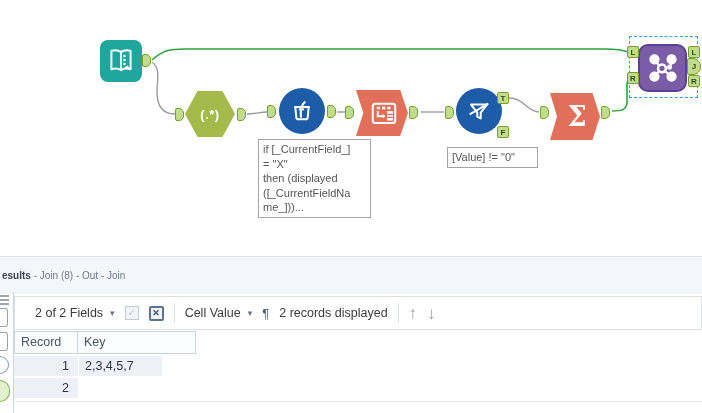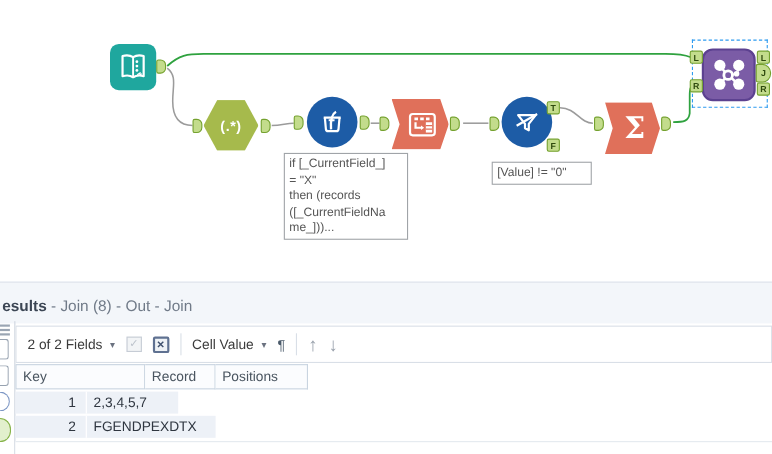--- a/index.html
+++ b/index.html
@@ -28,29 +28,29 @@
   .selection-box { position:absolute; border:1px dashed #2e9bf0; background:transparent; }
 
   .annotation { position:absolute; background:#fff; border:1px solid #a0a4a8;
                 font-size:11px; color:#555; padding:2px 4px; line-height:1.32; }
   .pre { white-space:pre-line; }
 
   
   .results { position:absolute; left:0; top:256px; width:702px; height:157px; background:#fff; }
   .results-titlebar { position:absolute; left:0; top:0; width:702px; height:38px;
                       background:#f3f6fa; border-top:1px solid #dde3ea; }
-  .results-title { position:absolute; left:2px; top:13px; font-size:14px; color:#707a88; }
+  .results-title { position:absolute; left:2px; top:13px; font-size:10px; color:#707a88; }
   .results-title b { color:#3c4654; }
 
   .strip-sep { position:absolute; left:13px; top:36px; width:1px; height:121px; background:#cdd5de; }
   .frag { position:absolute; background:#fff; border:1px solid #97a2b0; border-left:none; }
 
   .toolbar { position:absolute; left:14px; top:40px; width:688px; height:34px; background:#fff;
              border:1px solid #d9dfe7; display:flex; align-items:center; gap:10px;
-             padding-left:10px; font-size:12.5px; color:#3b3b3b; }
+             padding-left:20px; font-size:12.5px; color:#3b3b3b; }
   .caret { font-size:9px; color:#6b7280; margin-left:-3px; }
   .tb-sep { width:1px; height:20px; background:#d9dfe7; }
   .icon-check { width:14px; height:14px; border:1px solid #c6ccd5; background:#f2f4f6;
                 color:#bcc2cb; font-size:10px; line-height:12px; text-align:center; }
   .icon-close { width:15px; height:15px; border:2px solid #5f7191; background:#eef2f6; color:#3e4f6d;
                 font-size:9px; font-weight:bold; line-height:11px; text-align:center; border-radius:2px; }
   .pilcrow { color:#4a5a6a; font-size:13px; }
   .nav-arrow { color:#98a0ab; font-size:17px; line-height:1; }
 
   .grid { position:absolute; left:14px; top:75px; width:266px; font-size:12.5px; }
@@ -176,21 +176,21 @@
       </div>
     <div class="anchor anchor-lettered anchor-big" style="left:687px;top:58px">
       <span>J</span>
       </div>
     <div class="anchor anchor-lettered" style="left:688px;top:75px">
       <span>R</span>
       </div>
 
     <div class="annotation pre" style="left:258px;top:139px;width:113px">if [_CurrentField_]
 = "X"
-then (records
+then (displayed
 ([_CurrentFieldNa
 me_]))...</div>
     <div class="annotation" style="left:447px;top:147px;width:91px">[Value] != "0"</div>
   </div>
 
   <div class="results">
     <div class="results-titlebar">
       <div class="results-title">
         <b>esults</b><span> - Join (8) - Out - Join</span>
       </div>
@@ -213,37 +213,36 @@
       </span>
       <span class="caret">▾</span>
       <span class="icon-check">✓</span>
       <span class="icon-close">✕</span>
       <span class="tb-sep"></span>
       <span>
         <span>Cell Value</span>
       </span>
       <span class="caret">▾</span>
       <span class="pilcrow">¶</span>
+      <span>2 records displayed</span>
       <span class="tb-sep"></span>
       <span class="nav-arrow">↑</span>
       <span class="nav-arrow">↓</span>
     </div>
 
     <div class="grid">
       <div class="grid-header">
+        <div class="gh-cell c0">Record</div>
         <div class="gh-cell c1">Key</div>
-        <div class="gh-cell c0">Record</div>
-        <div class="gh-cell c2">Positions</div>
       </div>
       <div class="grid-row">
         <div class="gr-cell c0 num">1</div>
         <div class="gr-cell c2">2,3,4,5,7</div>
       </div>
       <div class="grid-row">
         <div class="gr-cell c0 num">2</div>
-        <div class="gr-cell c1">FGENDPEXDTX</div>
       </div>
     </div>
 
     <div class="bottom-strip"></div>
   </div>
 
 </div>
 
 </body></html>

